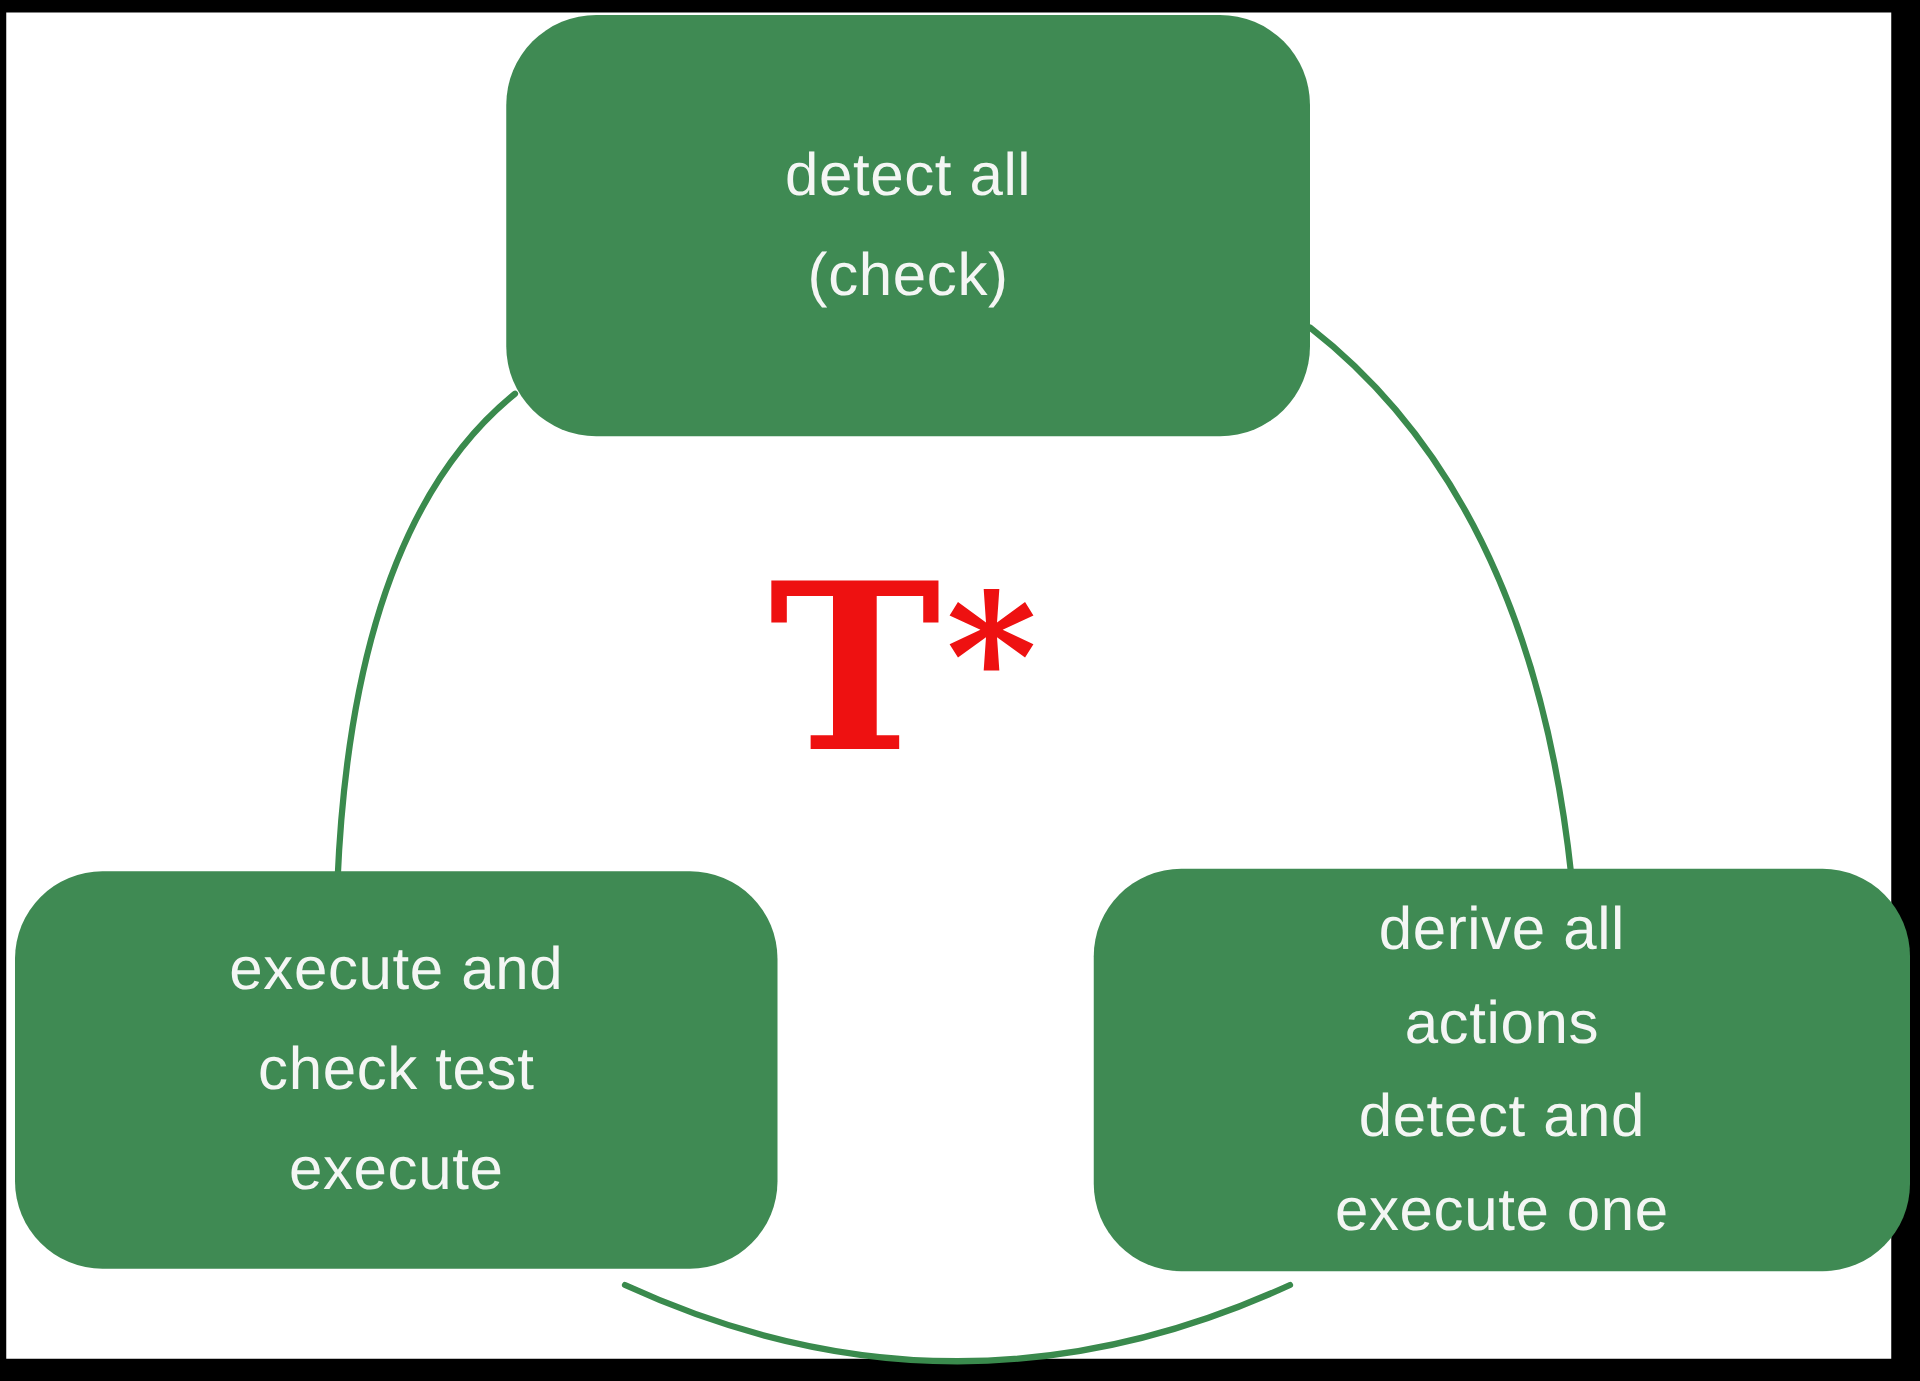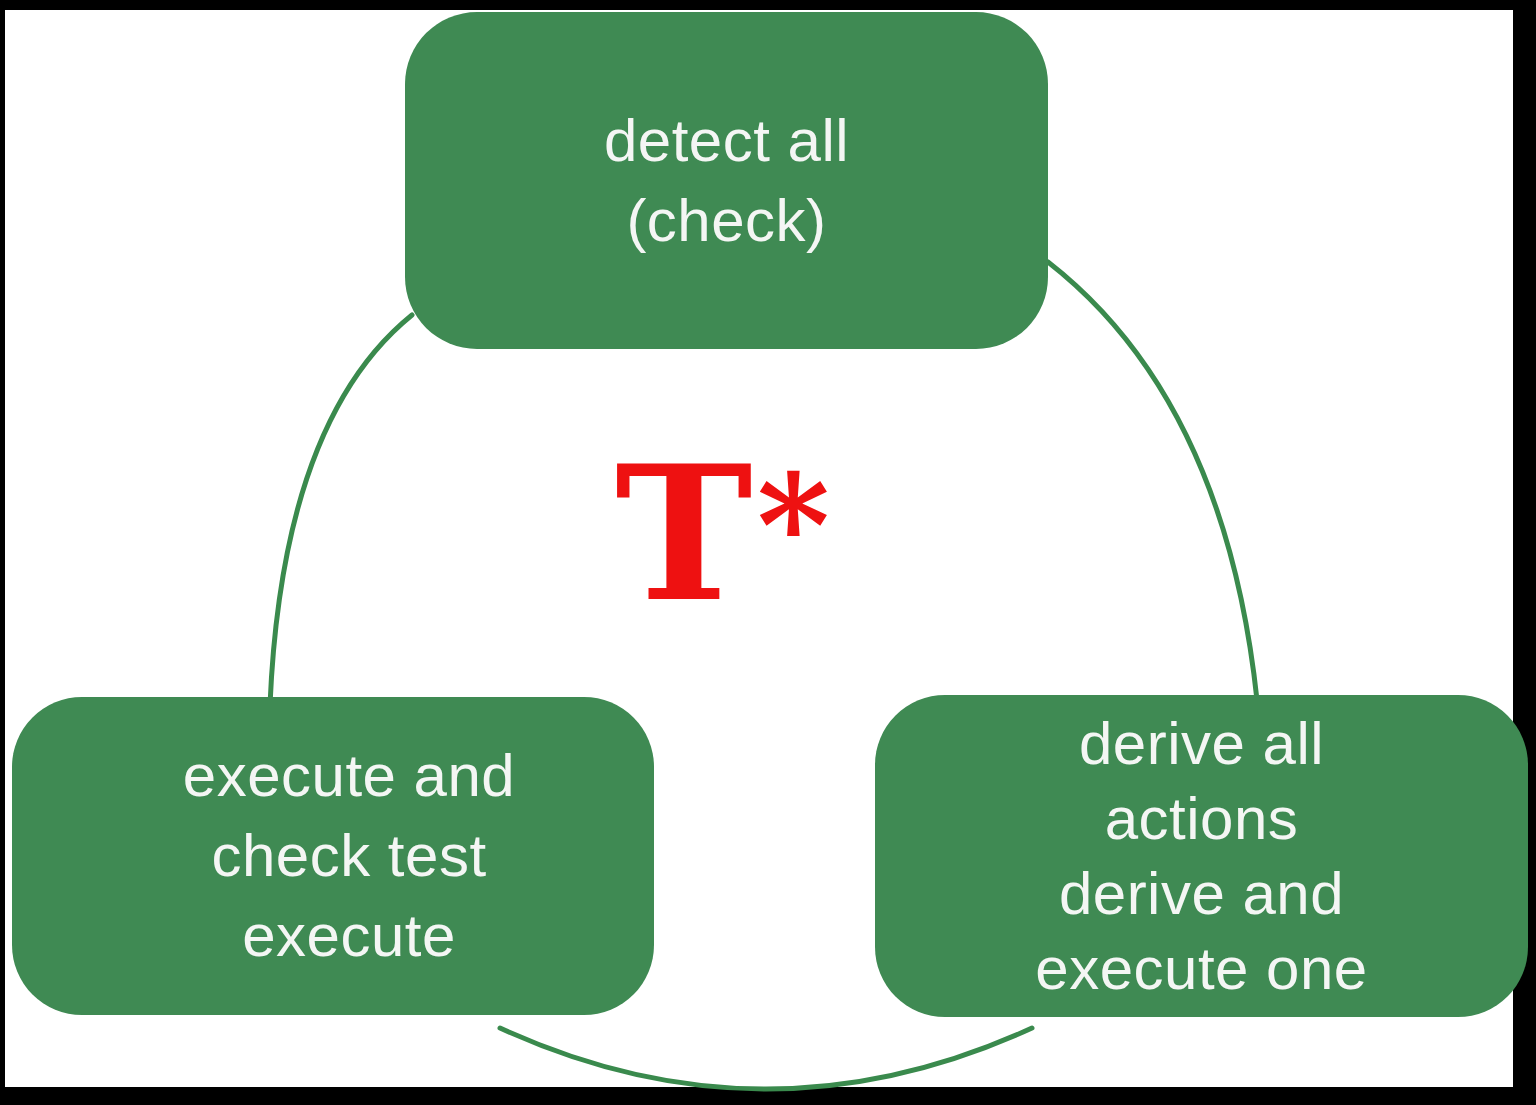--- a/index.html
+++ b/index.html
@@ -11,24 +11,24 @@
   .surface{
     position:absolute;left:5px;top:10px;width:1508px;height:1077px;
     background:var(--surface,#fff);
   }
   .arcs{position:absolute;left:0;top:0;width:1536px;height:1105px;}
   .arc{fill:none;stroke:var(--arc-stroke,#3a8a4d);stroke-width:5;stroke-linecap:round;}
   .box{
     position:absolute;display:flex;flex-direction:column;justify-content:center;align-items:center;
     background:var(--node-fill,#3f8a53);
     color:var(--node-text,#f4f6f4);
-    text-align:center;font-size:60px;letter-spacing:.5px;
+    text-align:center;font-size:48px;letter-spacing:.5px;
   }
   .box-top{left:405px;top:12px;width:643px;height:337px;border-radius:72px;line-height:80px;}
-  .box-left{left:12px;top:697px;width:610px;height:318px;border-radius:70px;line-height:80px;padding-left:32px;}
+  .box-left{left:12px;top:697px;width:610px;height:318px;border-radius:70px;line-height:80px;}
   .box-right{left:860px;top:695px;width:653px;height:322px;border-radius:70px;line-height:75px;margin-left:15px;}
   .bline{white-space:nowrap;}
   .logo{
     position:absolute;left:615px;top:442px;display:flex;align-items:baseline;
     font-family:"DejaVu Serif",serif;font-weight:bold;
   }
   .logo-t{font-size:185px;line-height:1;color:var(--logo-red,#ee1111);}
   .logo-est{font-size:112px;line-height:1;color:var(--logo-dark,#111);margin-left:-30px;letter-spacing:-3px;}
   .logo-star{font-size:140px;line-height:1;color:var(--logo-red,#ee1111);position:relative;top:-24px;margin-left:4px;}
 </style>
@@ -45,21 +45,21 @@
   </svg>
 
   <div class="box box-top">
     <div class="bline">detect all</div>
     <div class="bline">(check)</div>
   </div>
 
   <div class="box box-right">
     <div class="bline">derive all</div>
     <div class="bline">actions</div>
-    <div class="bline">derive and</div>
+    <div class="bline">detect and</div>
     <div class="bline">execute one</div>
   </div>
 
   <div class="box box-left">
     <div class="bline">execute and</div>
     <div class="bline">check test</div>
     <div class="bline">execute</div>
   </div>
 
   <div class="logo">

